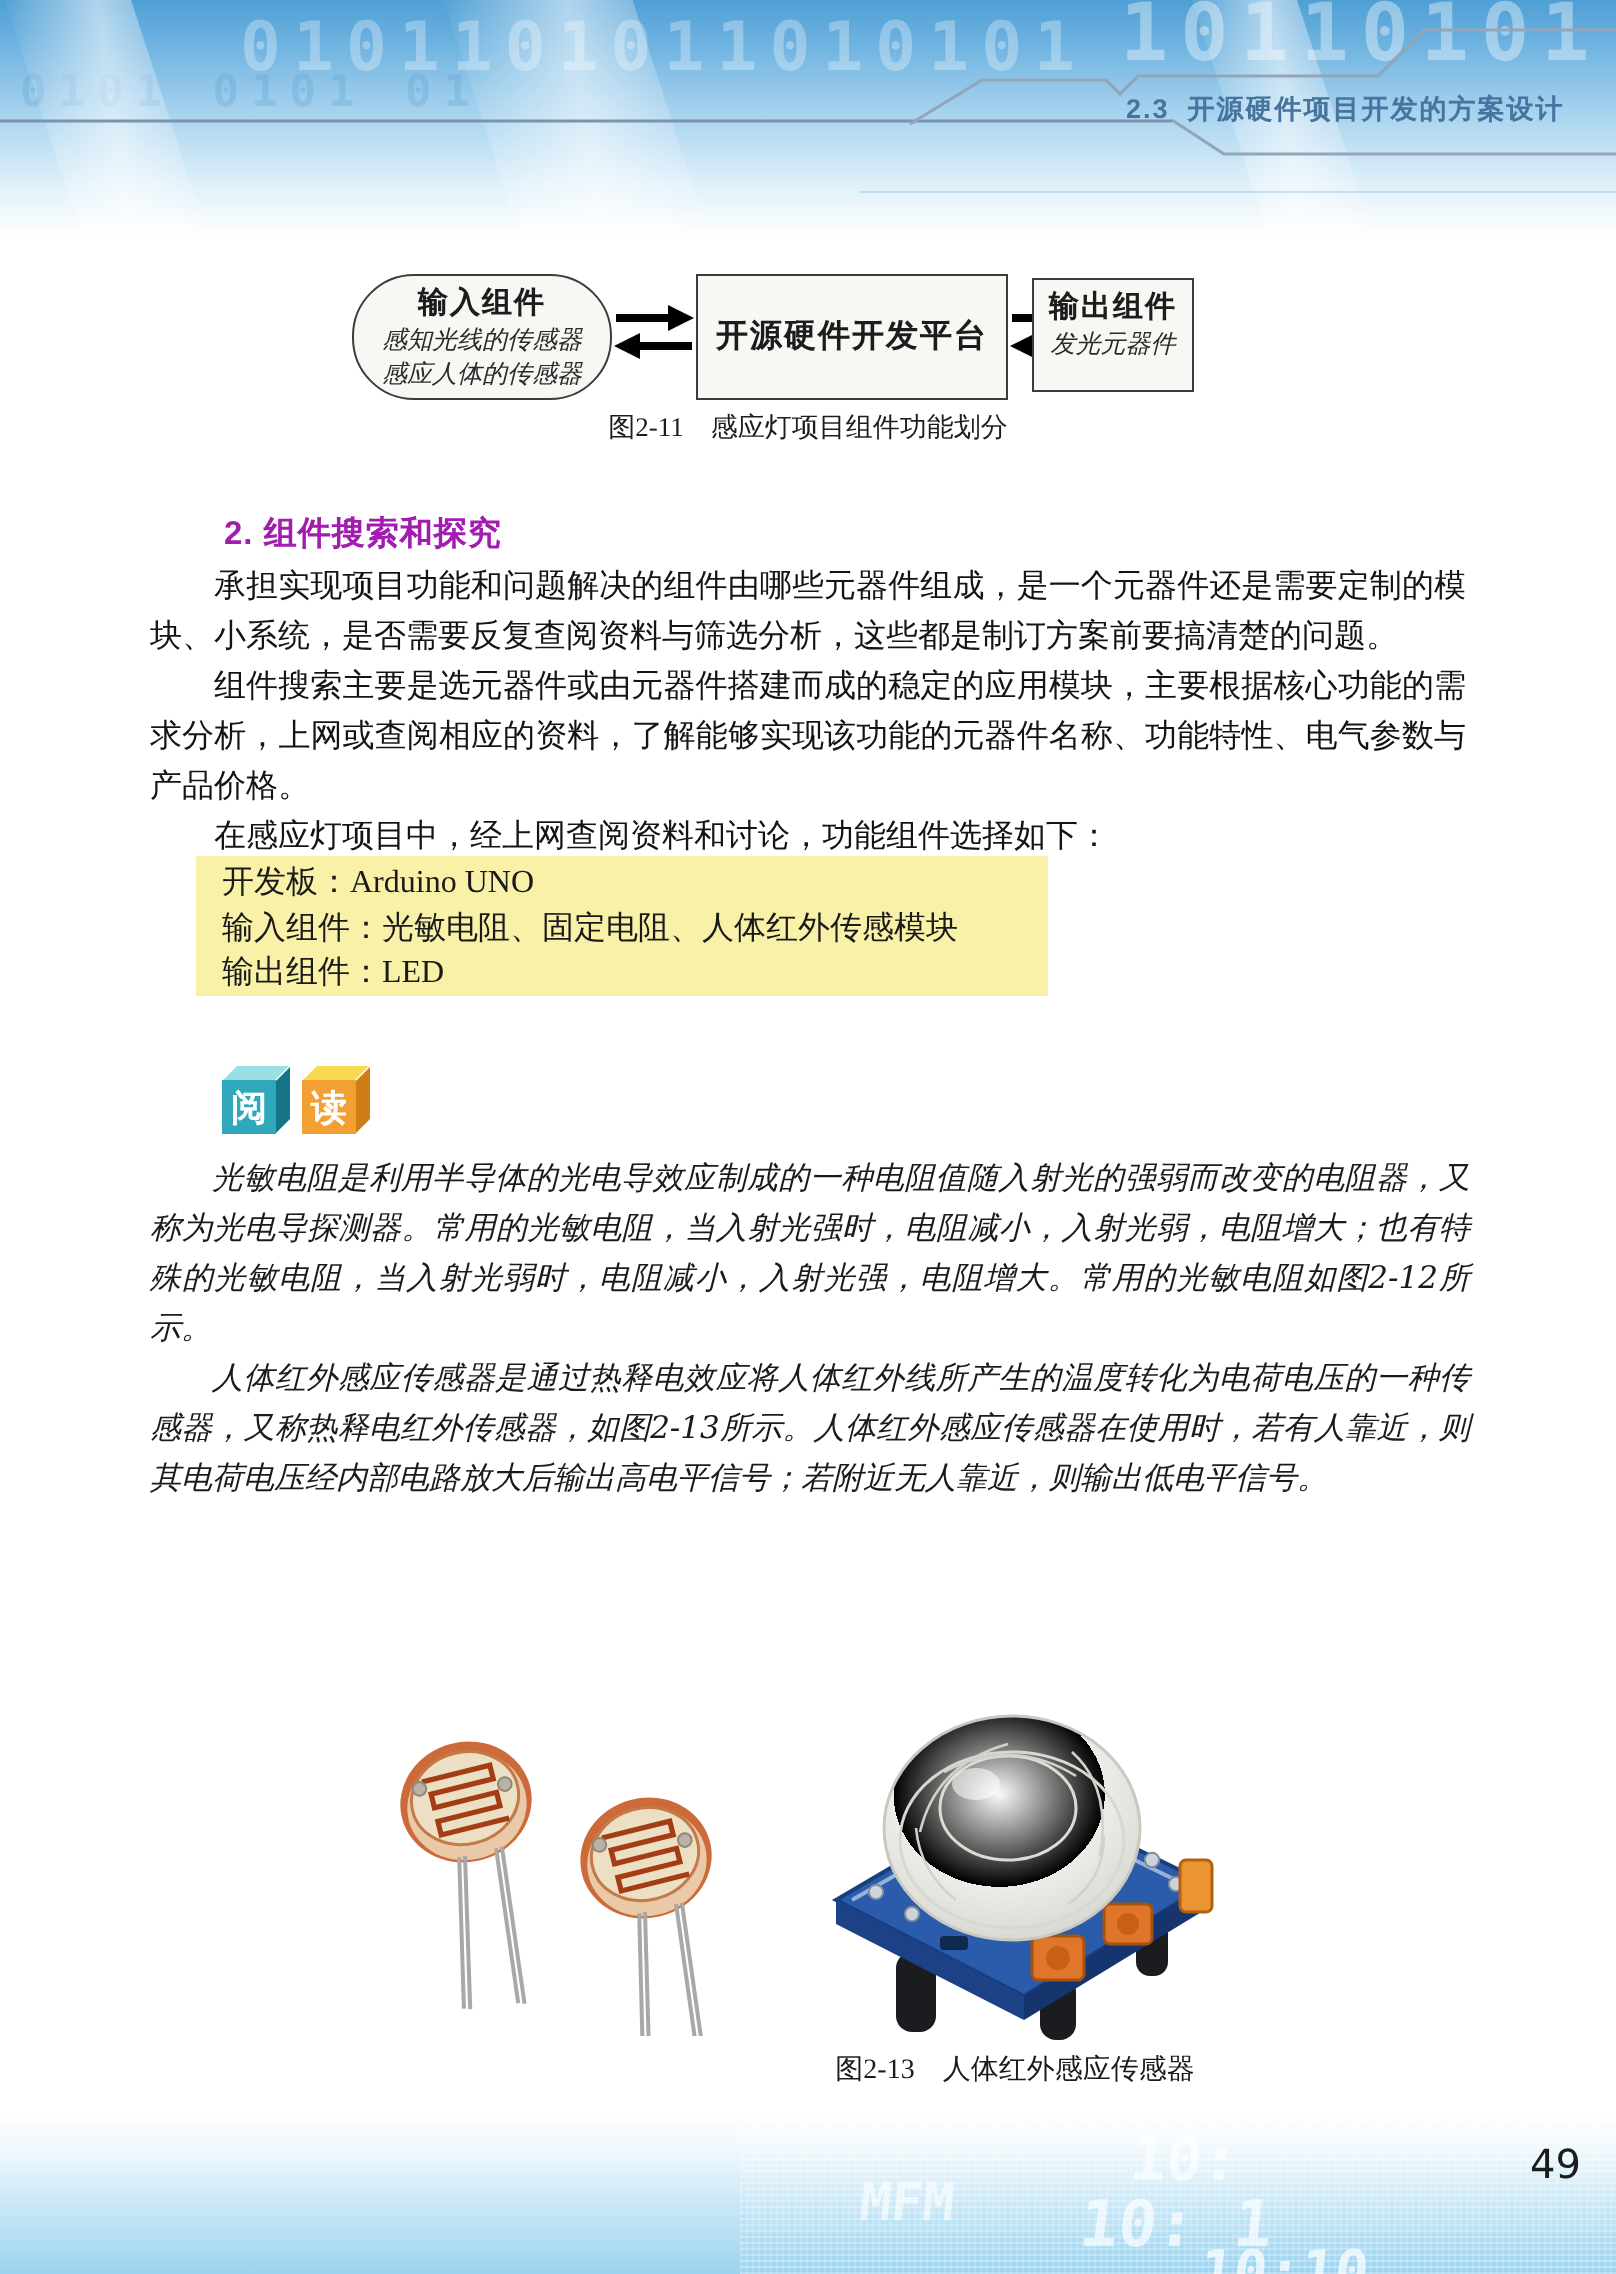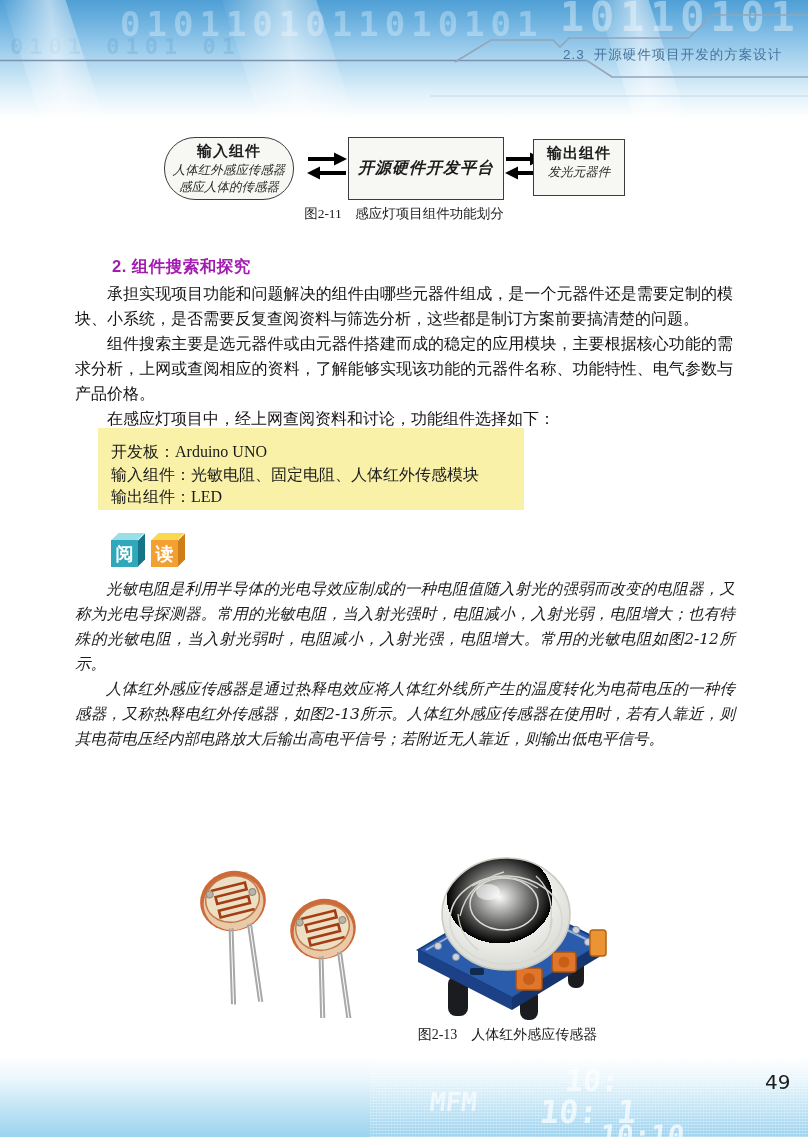--- a/index.html
+++ b/index.html
@@ -21,61 +21,61 @@
     color:rgba(255,255,255,0.30); letter-spacing:6px; white-space:nowrap;
   }
   .streak {
     position:absolute;
     background:linear-gradient(100deg, rgba(255,255,255,0) 0%, rgba(255,255,255,0.55) 50%, rgba(255,255,255,0) 100%);
     transform:rotate(-18deg);
   }
   .header-svg { position:absolute; left:0; top:0; }
   .header-title {
     position:absolute; left:563px; top:46px; width:230px;
-    font-family:"Liberation Sans", sans-serif; font-weight:normal;
+    font-family:"Liberation Sans", sans-serif; font-weight:bold;
     font-size:13.5px; color:#47749f; letter-spacing:1px;
     display:flex; gap:9px; align-items:baseline;
   }
 
   
   .dbox {
     position:absolute; border:1.3px solid #3c3c3c; background:#f7f7f4;
     text-align:center; overflow:hidden;
   }
   .dbox-title {
     font-family:"Liberation Sans", sans-serif; font-weight:bold;
     font-size:15px; color:#1c1c1c; margin-top:4px; letter-spacing:1px;
   }
   .dbox-sub {
     font-family:"DejaVu Serif", serif; font-style:italic;
     font-size:12.5px; line-height:17px; color:#2a2a2a;
   }
-  .dbox-center { display:flex; align-items:center; justify-content:center;font-style:italic; }
+  .dbox-center { display:flex; align-items:center; justify-content:center; }
   .dbox-center .dbox-title { margin-top:0; font-size:16px; }
   .arrows { position:absolute; }
   .diagram-caption {
     position:absolute; left:75px; top:205px; width:658px; text-align:center;
     font-size:13.5px; color:#1d1d1d;
   }
 
   
   .section-heading {
     position:absolute; left:112px; top:256px;
     font-family:"Liberation Sans", sans-serif; font-weight:bold;
     font-size:16.5px; color:#a21caf; letter-spacing:0.5px;
   }
   .body-text {
     position:absolute; left:75px; top:281px; width:658px;
     font-size:16px; line-height:25px; text-align:justify;
   }
   .body-text p { text-indent:2em; }
 
   .highlight-box {
-    position:absolute; left:98px; top:428px; width:426px; height:82px;
-    background:#f9f1a8; padding:13px 0 0 13px;
+    position:absolute; left:98px; top:428px; width:426px; height:70px;
+    background:#f9f1a8; padding:3px 0 0 13px;
     font-size:16px; line-height:22.5px; color:#1a1a1a;
   }
 
   
   .badge { position:absolute; left:111px; top:533px; display:flex; gap:5px; }
   .cube { position:relative; width:35px; height:35px; }
   .cube .top  { position:absolute; left:4px; top:0; width:26px; height:7px; transform:skewX(-45deg); }
   .cube .side { position:absolute; left:27px; top:4px; width:7px; height:26px; transform:skewY(-45deg); }
   .cube .face {
     position:absolute; left:0; top:7px; width:27px; height:27px;
@@ -136,23 +136,23 @@
       <polyline points="455,62 491,40 553,40 560,47 569,38 689,38 712,15 808,15" fill="none" stroke="#93a5b9" stroke-width="1.6"></polyline>
       <polyline points="586,60 612,77 808,77" fill="none" stroke="#93a5b9" stroke-width="1.6"></polyline>
       <line x1="430" y1="96" x2="808" y2="96" stroke="rgba(160,195,225,0.5)" stroke-width="1"></line>
     </svg>
     <div class="header-title">
       <span>2.3</span>
       <span>开源硬件项目开发的方案设计</span>
     </div>
   </div>
 
-  <div class="dbox" style="left:164px; top:137px; width:130px; height:63px;border-radius:31px;">
+  <div class="dbox" style="left:176px; top:137px; width:130px; height:63px;border-radius:31px;">
     <div class="dbox-title">输入组件</div>
-    <div class="dbox-sub">人体红外感应传感器</div>
+    <div class="dbox-sub">感知光线的传感器</div>
     <div class="dbox-sub">感应人体的传感器</div>
   </div>
 
   <svg class="arrows" style="left:307px; top:150px;" width="40" height="32" viewBox="0 0 40 32">
     <line x1="1" y1="9" x2="29" y2="9" stroke="#000" stroke-width="4"></line>
     <polygon points="27,2.5 40,9 27,15.5" fill="#000"></polygon>
     <line x1="12" y1="23" x2="39" y2="23" stroke="#000" stroke-width="4"></line>
     <polygon points="13,16.5 0,23 13,29.5" fill="#000"></polygon>
   </svg>
 
@@ -160,21 +160,21 @@
     <div class="dbox-title">开源硬件开发平台</div>
   </div>
 
   <svg class="arrows" style="left:505px; top:150px;" width="38" height="32" viewBox="0 0 38 32">
     <line x1="1" y1="9" x2="27" y2="9" stroke="#000" stroke-width="4"></line>
     <polygon points="25,2.5 38,9 25,15.5" fill="#000"></polygon>
     <line x1="11" y1="23" x2="37" y2="23" stroke="#000" stroke-width="4"></line>
     <polygon points="13,16.5 0,23 13,29.5" fill="#000"></polygon>
   </svg>
 
-  <div class="dbox" style="left:533px; top:139px; width:92px; height:57px;">
+  <div class="dbox" style="left:516px; top:139px; width:81px; height:57px;">
     <div class="dbox-title">输出组件</div>
     <div class="dbox-sub">发光元器件</div>
   </div>
 
   <div class="diagram-caption">图2-11　感应灯项目组件功能划分</div>
 
   <div class="section-heading">2. 组件搜索和探究</div>
 
   <div class="body-text">
     <p>承担实现项目功能和问题解决的组件由哪些元器件组成，是一个元器件还是需要定制的模块、小系统，是否需要反复查阅资料与筛选分析，这些都是制订方案前要搞清楚的问题。</p>

